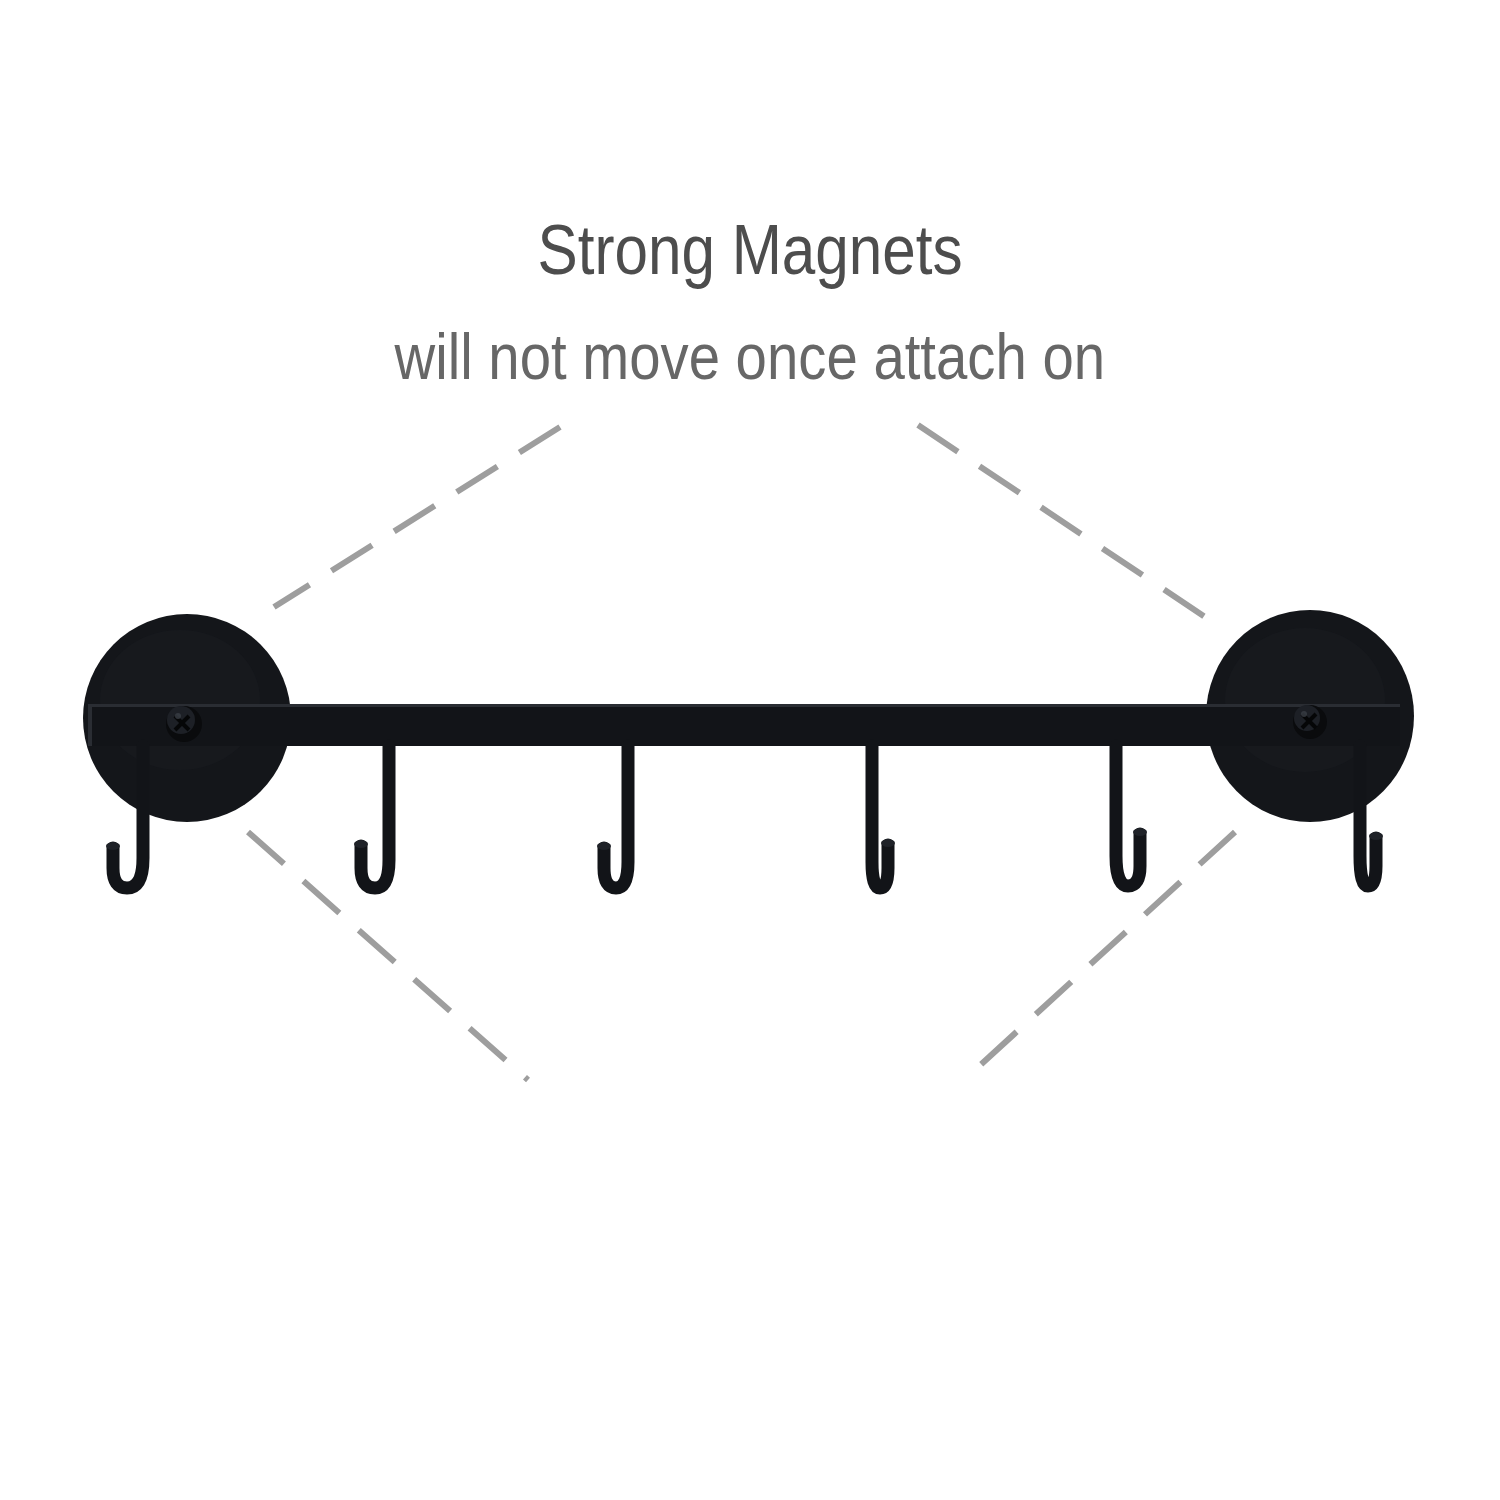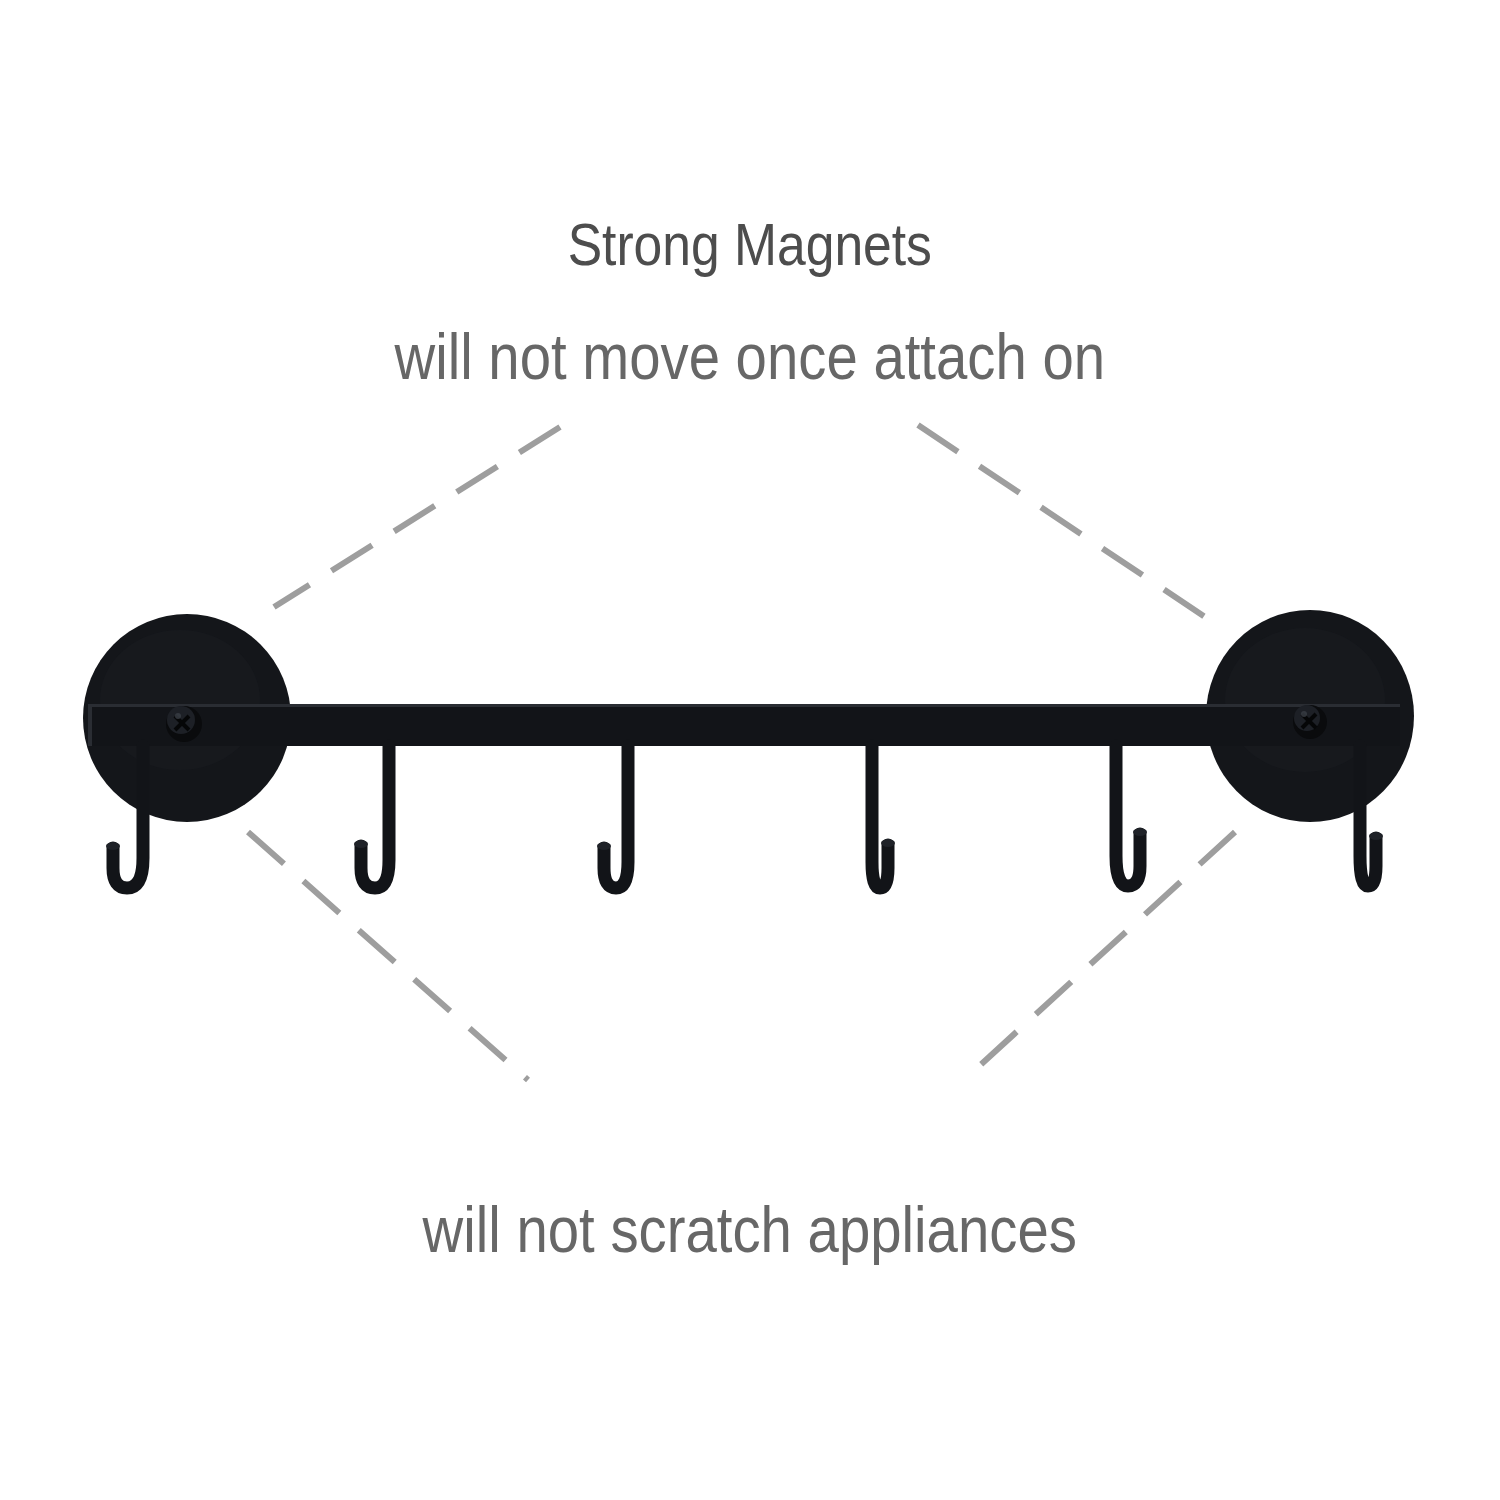--- a/index.html
+++ b/index.html
@@ -21,21 +21,21 @@
       text-align: center;
       font-family: "Liberation Sans", sans-serif;
       white-space: nowrap;
     }
     .text-line span {
       display: inline-block;
       transform-origin: center top;
     }
     .title {
       color: #4d4d4d;
-      font-size: 60px;
+      font-size: 70px;
       line-height: 1;
     }
     .title span { transform: scaleX(0.86); }
     .subtitle {
       color: #676767;
       font-size: 64px;
       line-height: 1;
     }
     .subtitle span { transform: scaleX(0.88); }
 
@@ -120,17 +120,14 @@
     </g>
   </svg>
 
   <div class="text-line title" id="title-top">
     <span>Strong Magnets</span>
   </div>
   <div class="text-line subtitle" id="subtitle-top">
     <span>will not move once attach on</span>
   </div>
 
-  <div class="text-line subtitle" id="subtitle-bottom">
-    <span>will not scratch appliances</span>
-  </div>
 
 </div>
 
 </body></html>

